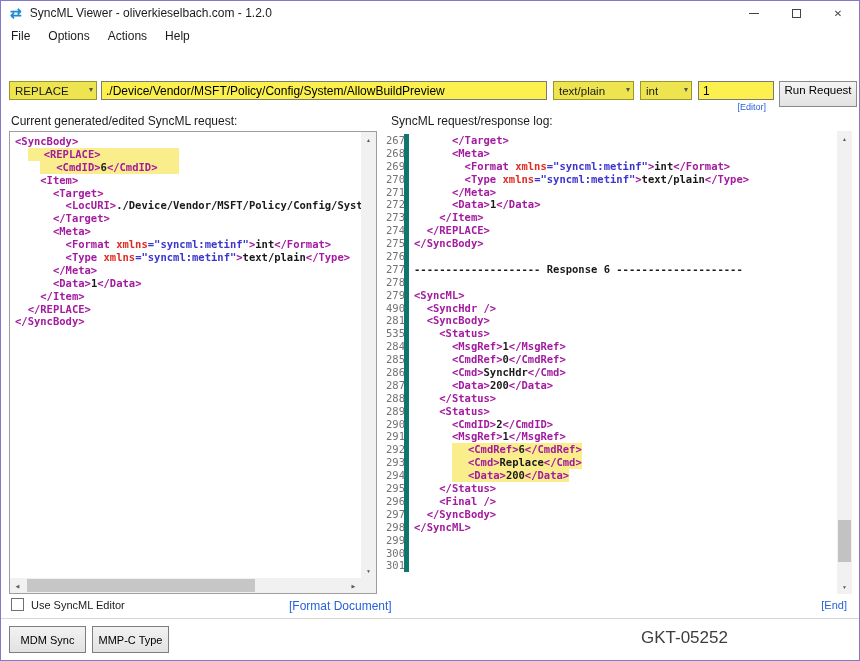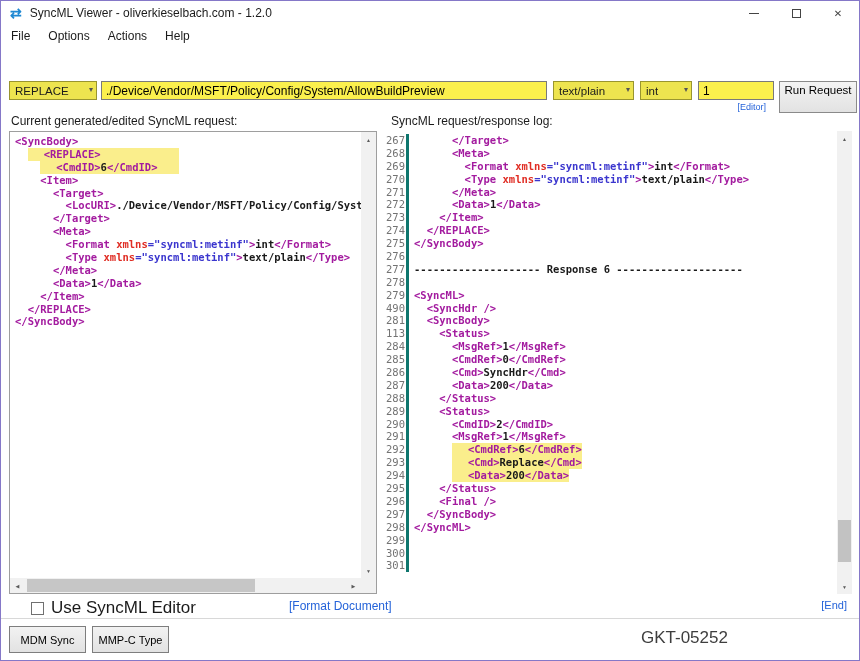--- a/index.html
+++ b/index.html
@@ -38,53 +38,53 @@
   .tb-input {
     position:absolute; height:19px; background:var(--field-yellow,#FBF04D);
     border:1px solid #7A7A7A; font-family:"Liberation Sans",sans-serif; font-size:12px; padding:0 4px; color:#000;
   }
   .combo-verb { left:0; width:88px; }
   .input-uri  { left:92px; width:446px; }
   .combo-ct   { left:544px; width:81px; }
   .combo-fmt  { left:631px; width:52px; }
   .input-val  { left:689px; width:76px; }
   .run-btn {
-    position:absolute; left:770px; width:78px; height:32px;
+    position:absolute; left:770px; width:78px; height:26px;
     background:linear-gradient(#F4F4F4,#E2E2E2); border:1px solid #8A8A8A;
     font-family:"Liberation Sans",sans-serif; font-size:11.5px; color:#000; text-align:center; line-height:17px;
   }
   .editor-link { position:absolute; top:101px; left:8px; width:757px; text-align:right; font-size:9px; color:var(--link-blue,#2563D9); }
   
   .lbl { position:absolute; top:113px; font-size:12px; color:#1b1b1b; }
   .lbl-left { left:10px; } .lbl-right { left:390px; }
   
   .code { font-family:"DejaVu Sans Mono", monospace; font-size:10.5px; line-height:12.9px; font-weight:bold; color:var(--xml-text,#1a1a1a); }
   .code-line { height:12.9px; white-space:pre; overflow:hidden; }
-  .ln { display:inline-block; width:23px; text-align:right; padding-right:4px; border-right:3px solid #0f766e; margin-right:5px; color:#737373; font-weight:normal; }
+  .ln { display:inline-block; width:23px; text-align:right; padding-right:4px; border-right:5px solid #0f766e; margin-right:5px; color:#737373; font-weight:normal; }
   .tk-tag { color:var(--xml-tag,#A31B9F); }
   .tk-attr { color:var(--xml-attr,#E02D24); }
   .tk-str { color:var(--xml-string,#3B36CE); }
   .tk-txt, .tk-plain { color:var(--xml-text,#1a1a1a); }
   .hl { background:var(--highlight,#FBEF8E); display:inline-block;padding-left:16px; }
   
   .left-panel { position:absolute; top:130px; left:8px; width:368px; height:463px; border:1px solid #9E9E9E; background:#fff; }
   .lp-code { position:absolute; top:0; left:0; right:15px; bottom:15px; overflow:hidden; padding:3px 0 0 5px; }
   .right-panel { position:absolute; top:130px; left:385px; width:466px; height:463px; background:#fff; }
   .rp-code { position:absolute; top:0; left:0; right:16px; bottom:0; overflow:hidden; padding-top:3px; }
   
   .sb { background:#F1F1F1; position:absolute; }
   .sb-btn { position:absolute; width:15px; height:15px; display:flex; align-items:center; justify-content:center; font-size:5px; color:#5A5A5A; }
   .lp-vscroll { top:0; right:0; bottom:15px; width:15px; }
   .lp-hscroll { left:0; right:15px; bottom:0; height:15px; }
   .lp-corner { right:0; bottom:0; width:15px; height:15px; }
   .rp-vscroll { top:0; right:0; width:15px; height:100%; }
   .h-thumb { position:absolute; left:17px; top:1px; bottom:1px; width:228px; background:#C6C6C6; }
   .v-thumb { position:absolute; left:1px; right:1px; top:84%; height:9%; background:#C2C2C2; }
   
-  .footer-left { position:absolute; top:597px; left:10px; display:flex; align-items:center; gap:7px; font-size:17px;margin-left:20px; }
+  .footer-left { position:absolute; top:597px; left:10px; display:flex; align-items:center; gap:7px; font-size:11px; }
   .checkbox { width:13px; height:13px; border:1px solid #707070; background:#fff; }
   .format-link { position:absolute; top:598px; left:288px; font-size:12px; color:var(--link-blue,#2563D9); }
   .end-link { position:absolute; top:598px; right:12px; font-size:11px; color:var(--link-blue,#2563D9); }
   .bottom-sep { position:absolute; top:617px; left:0; right:0; border-top:1px solid #D8D8D8; }
   .sync-btn {
     position:absolute; top:625px; height:27px; background:linear-gradient(#F2F2F2,#E2E2E2);
     border:1px solid #7E7E7E; font-family:"Liberation Sans",sans-serif; font-size:11px; color:#000;
   }
   .btn-mdm { left:8px; width:77px; }
   .btn-mmpc { left:91px; width:77px; }
@@ -181,21 +181,21 @@
         <div class="code-line"><span class="ln">272</span><span>      </span><span><span class="tk-tag">&lt;Data&gt;</span><span class="tk-txt">1</span><span class="tk-tag">&lt;/Data&gt;</span></span></div>
         <div class="code-line"><span class="ln">273</span><span>    </span><span><span class="tk-tag">&lt;/Item&gt;</span></span></div>
         <div class="code-line"><span class="ln">274</span><span>  </span><span><span class="tk-tag">&lt;/REPLACE&gt;</span></span></div>
         <div class="code-line"><span class="ln">275</span><span><span class="tk-tag">&lt;/SyncBody&gt;</span></span></div>
         <div class="code-line"><span class="ln">276</span><span></span></div>
         <div class="code-line"><span class="ln">277</span><span><span class="tk-plain">-------------------- Response 6 --------------------</span></span></div>
         <div class="code-line"><span class="ln">278</span><span></span></div>
         <div class="code-line"><span class="ln">279</span><span><span class="tk-tag">&lt;SyncML&gt;</span></span></div>
         <div class="code-line"><span class="ln">490</span><span>  </span><span><span class="tk-tag">&lt;SyncHdr /&gt;</span></span></div>
         <div class="code-line"><span class="ln">281</span><span>  </span><span><span class="tk-tag">&lt;SyncBody&gt;</span></span></div>
-        <div class="code-line"><span class="ln">113</span><span>    </span><span><span class="tk-tag">&lt;Status&gt;</span></span></div>
+        <div class="code-line"><span class="ln">535</span><span>    </span><span><span class="tk-tag">&lt;Status&gt;</span></span></div>
         <div class="code-line"><span class="ln">284</span><span>      </span><span><span class="tk-tag">&lt;MsgRef&gt;</span><span class="tk-txt">1</span><span class="tk-tag">&lt;/MsgRef&gt;</span></span></div>
         <div class="code-line"><span class="ln">285</span><span>      </span><span><span class="tk-tag">&lt;CmdRef&gt;</span><span class="tk-txt">0</span><span class="tk-tag">&lt;/CmdRef&gt;</span></span></div>
         <div class="code-line"><span class="ln">286</span><span>      </span><span><span class="tk-tag">&lt;Cmd&gt;</span><span class="tk-txt">SyncHdr</span><span class="tk-tag">&lt;/Cmd&gt;</span></span></div>
         <div class="code-line"><span class="ln">287</span><span>      </span><span><span class="tk-tag">&lt;Data&gt;</span><span class="tk-txt">200</span><span class="tk-tag">&lt;/Data&gt;</span></span></div>
         <div class="code-line"><span class="ln">288</span><span>    </span><span><span class="tk-tag">&lt;/Status&gt;</span></span></div>
         <div class="code-line"><span class="ln">289</span><span>    </span><span><span class="tk-tag">&lt;Status&gt;</span></span></div>
         <div class="code-line"><span class="ln">290</span><span>      </span><span><span class="tk-tag">&lt;CmdID&gt;</span><span class="tk-txt">2</span><span class="tk-tag">&lt;/CmdID&gt;</span></span></div>
         <div class="code-line"><span class="ln">291</span><span>      </span><span><span class="tk-tag">&lt;MsgRef&gt;</span><span class="tk-txt">1</span><span class="tk-tag">&lt;/MsgRef&gt;</span></span></div>
         <div class="code-line"><span class="ln">292</span><span>      </span><span class="hl" style="min-width: 18ch;"><span class="tk-tag">&lt;CmdRef&gt;</span><span class="tk-txt">6</span><span class="tk-tag">&lt;/CmdRef&gt;</span></span></div>
         <div class="code-line"><span class="ln">293</span><span>      </span><span class="hl" style="min-width: 18ch;"><span class="tk-tag">&lt;Cmd&gt;</span><span class="tk-txt">Replace</span><span class="tk-tag">&lt;/Cmd&gt;</span></span></div>

